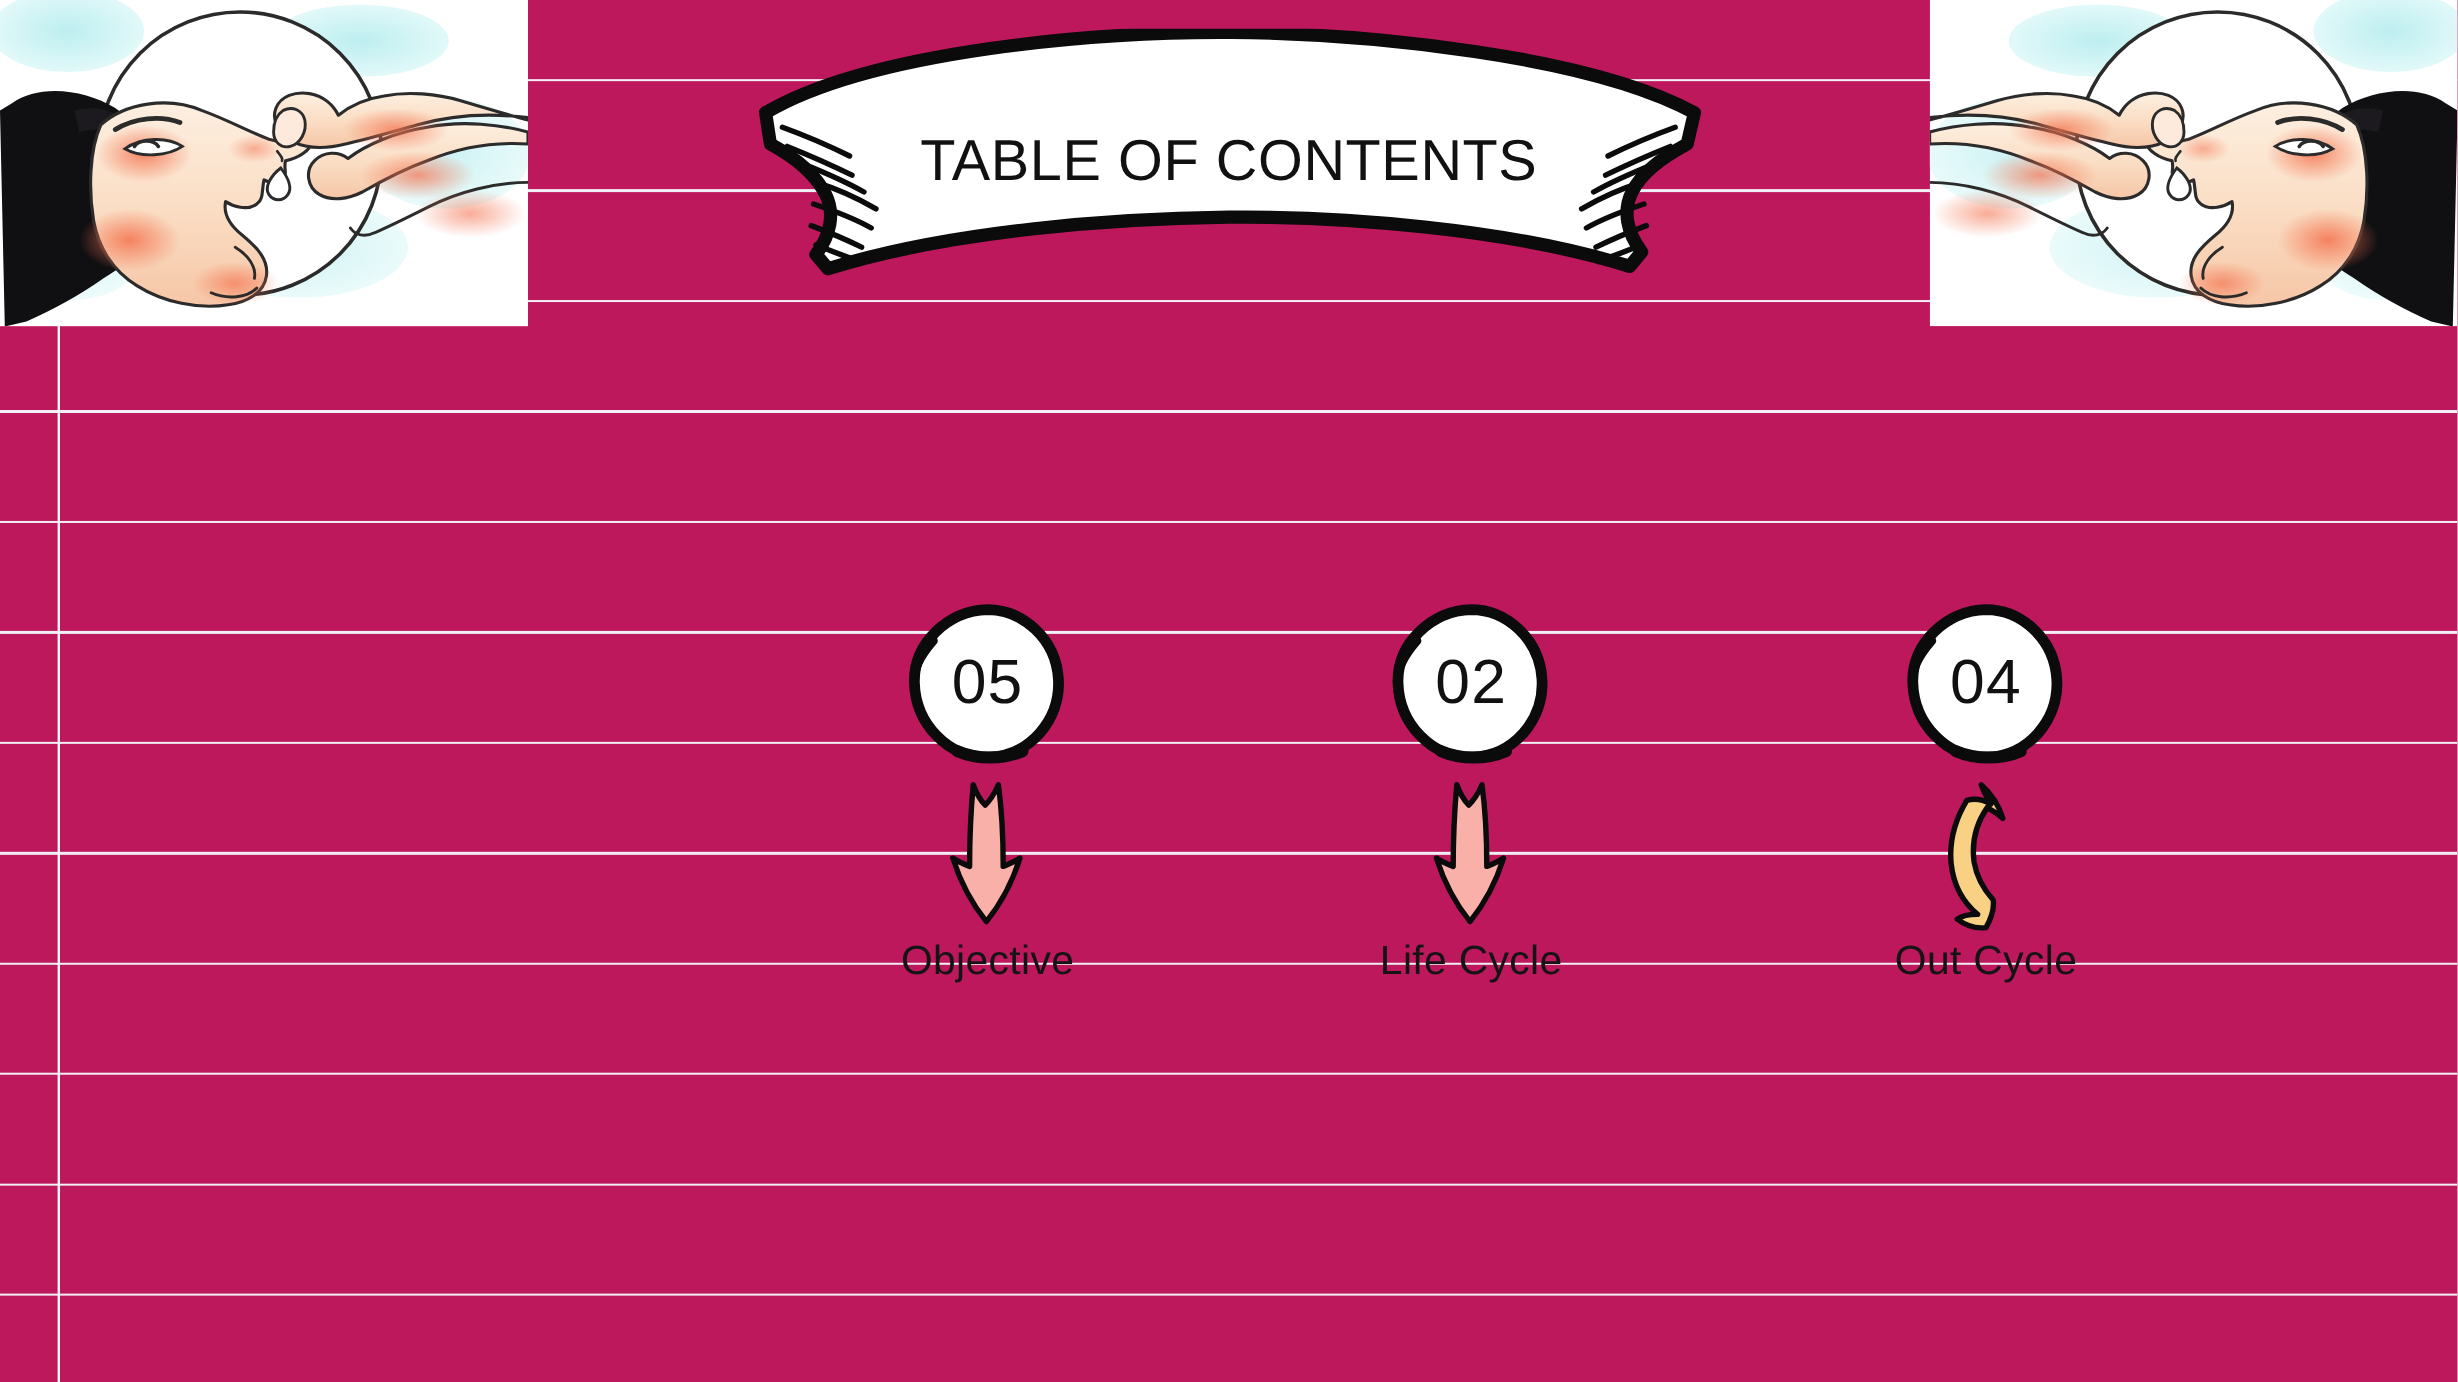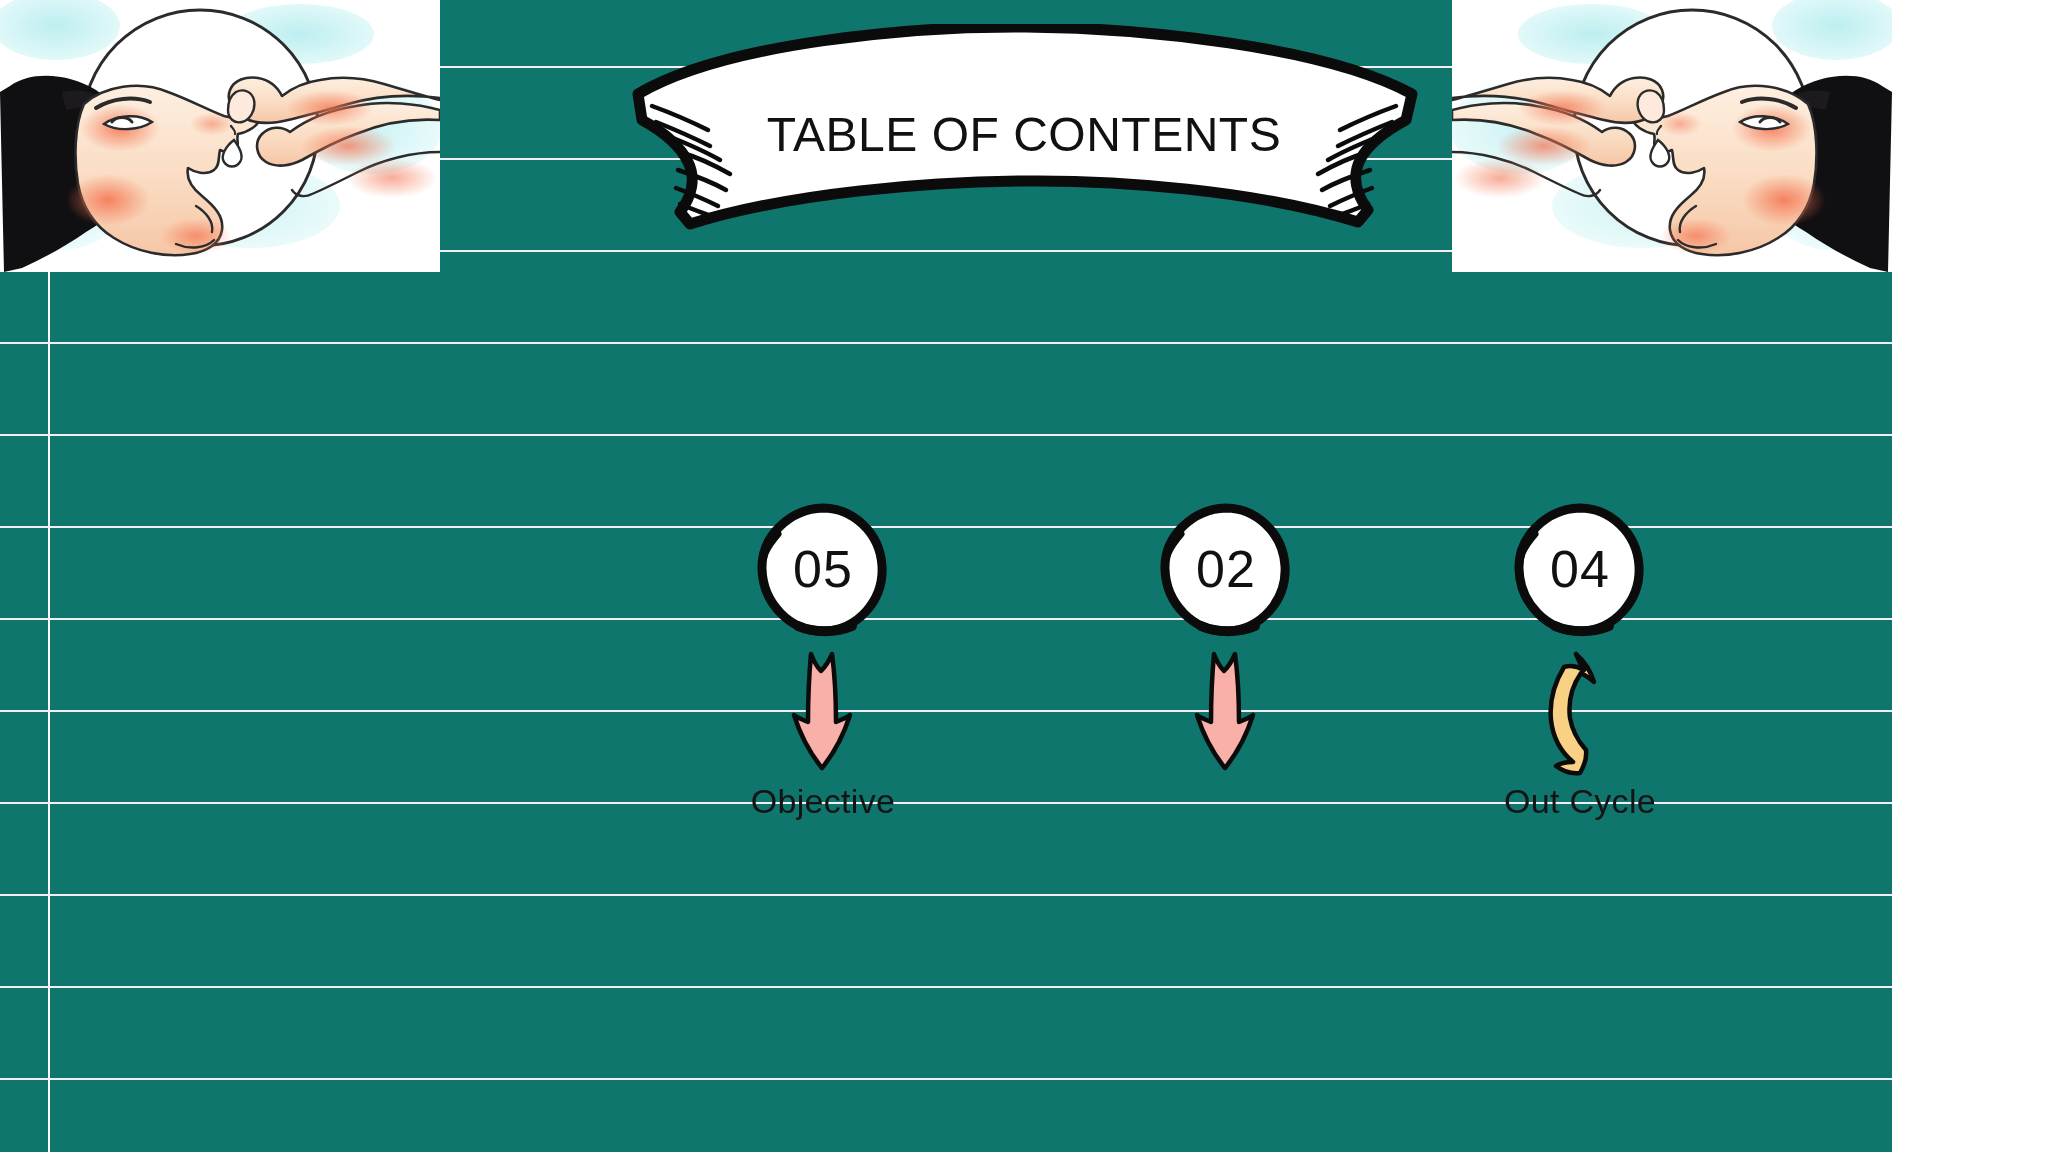--- a/index.html
+++ b/index.html
@@ -6,23 +6,23 @@
   html, body {
     margin: 0;
     padding: 0;
     background: #ffffff;
   }
   body {
     font-family: "Liberation Sans", sans-serif;
   }
   #slide {
     position: relative;
-    width: 1892px;
+    width: 2048px;
     height: 1152px;
-    background: #0f766e;
+    background: #be185d;
     overflow: hidden;
   }
 
   
   #ruled-lines {
     position: absolute;
     inset: 0;
     pointer-events: none;
     background-image:
       repeating-linear-gradient(
@@ -372,23 +372,24 @@
         <svg viewBox="0 0 140 130" xmlns="http://www.w3.org/2000/svg">
           <path d="M58,8 C61,16 64,21 68,25 C72,21 76,15 79,8
                    C82,30 83,56 83,76
                    C88,74 93,72 97,69
                    C91,88 82,106 69,122
                    C56,106 47,88 41,69
                    C45,72 50,74 55,76
                    C55,56 56,30 58,8 Z" fill="#f8b0a8" stroke="#0b0b0b" stroke-width="4.5" stroke-linejoin="round"></path>
         </svg>
       </div>
+      <div class="step-label">Life Cycle</div>
     </div>
 
-    <div class="step" style="left:1580px;">
+    <div class="step" style="left:1655px;">
       <div class="step-circle">
         <svg viewBox="0 0 138 138" xmlns="http://www.w3.org/2000/svg">
           <path d="M69,8 C98,8 126,32 128,66 C130,100 104,130 70,131
                    C36,132 9,103 8,69 C7,36 36,9 69,8 Z" fill="#ffffff" stroke="#0b0b0b" stroke-width="9" stroke-linecap="round"></path>
           <path d="M24,34 C12,48 7,58 8,72" fill="none" stroke="#0b0b0b" stroke-width="7" stroke-linecap="round"></path>
           <path d="M44,126 C60,133 82,133 98,126" fill="none" stroke="#0b0b0b" stroke-width="10" stroke-linecap="round"></path>
         </svg>
         <div class="step-number">04</div>
       </div>
       <div class="step-arrow">

